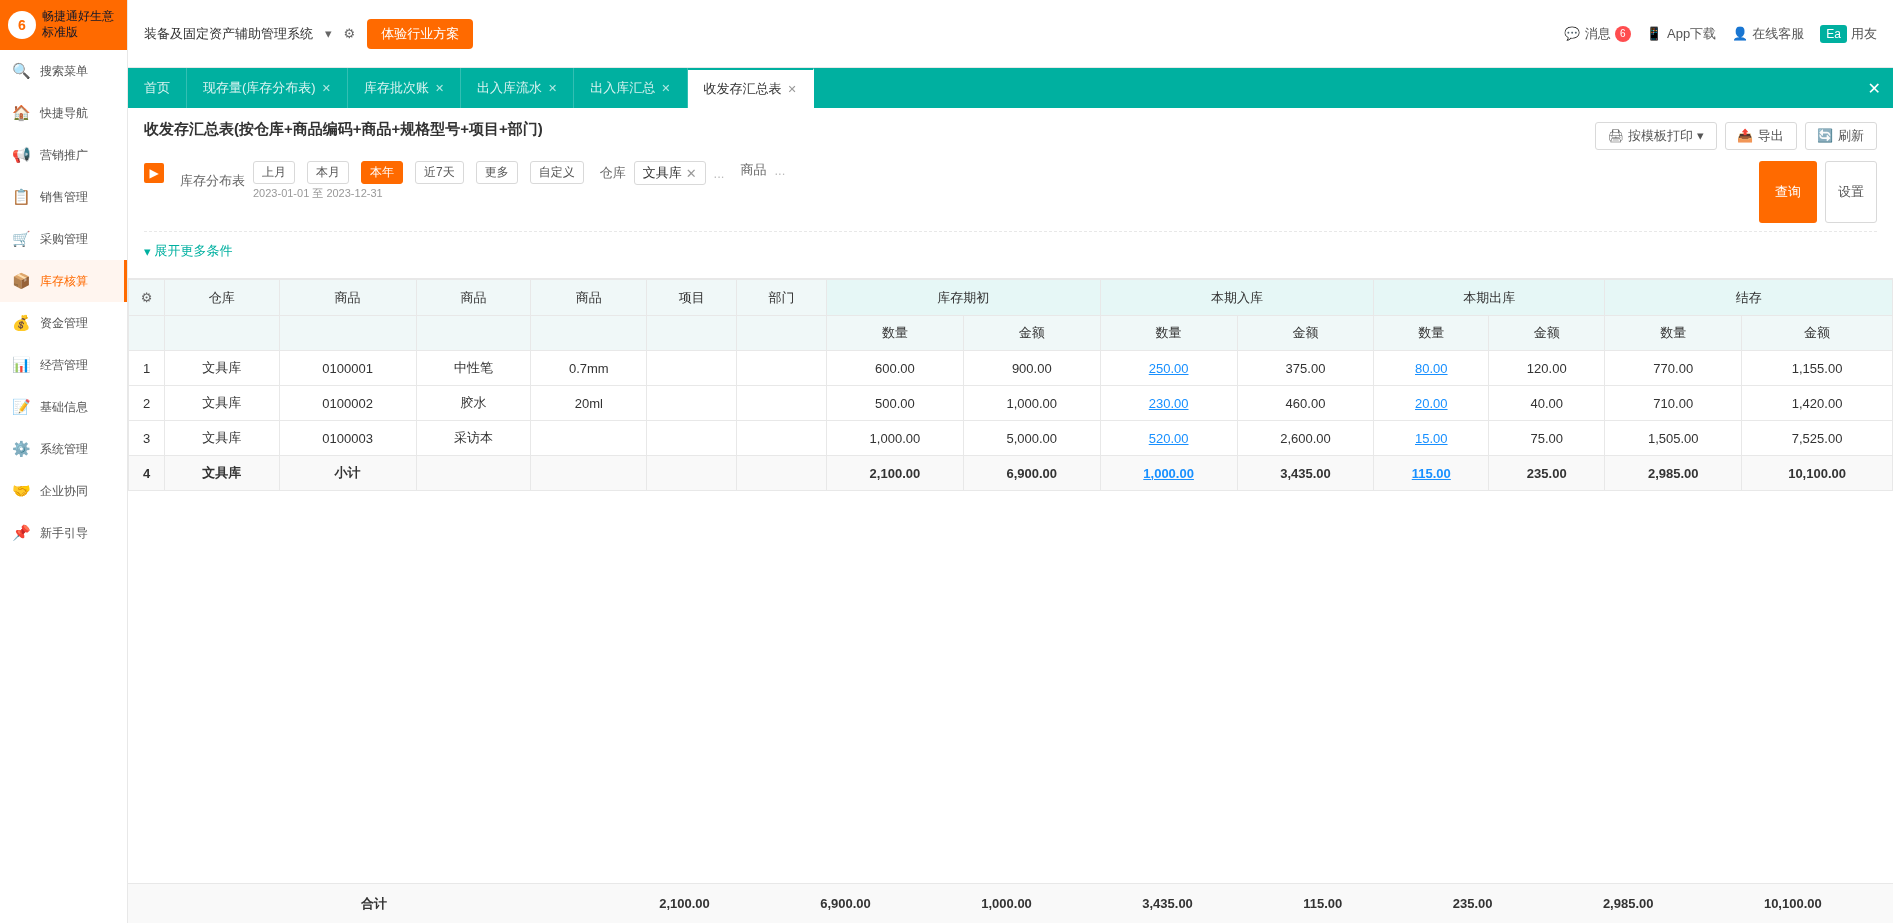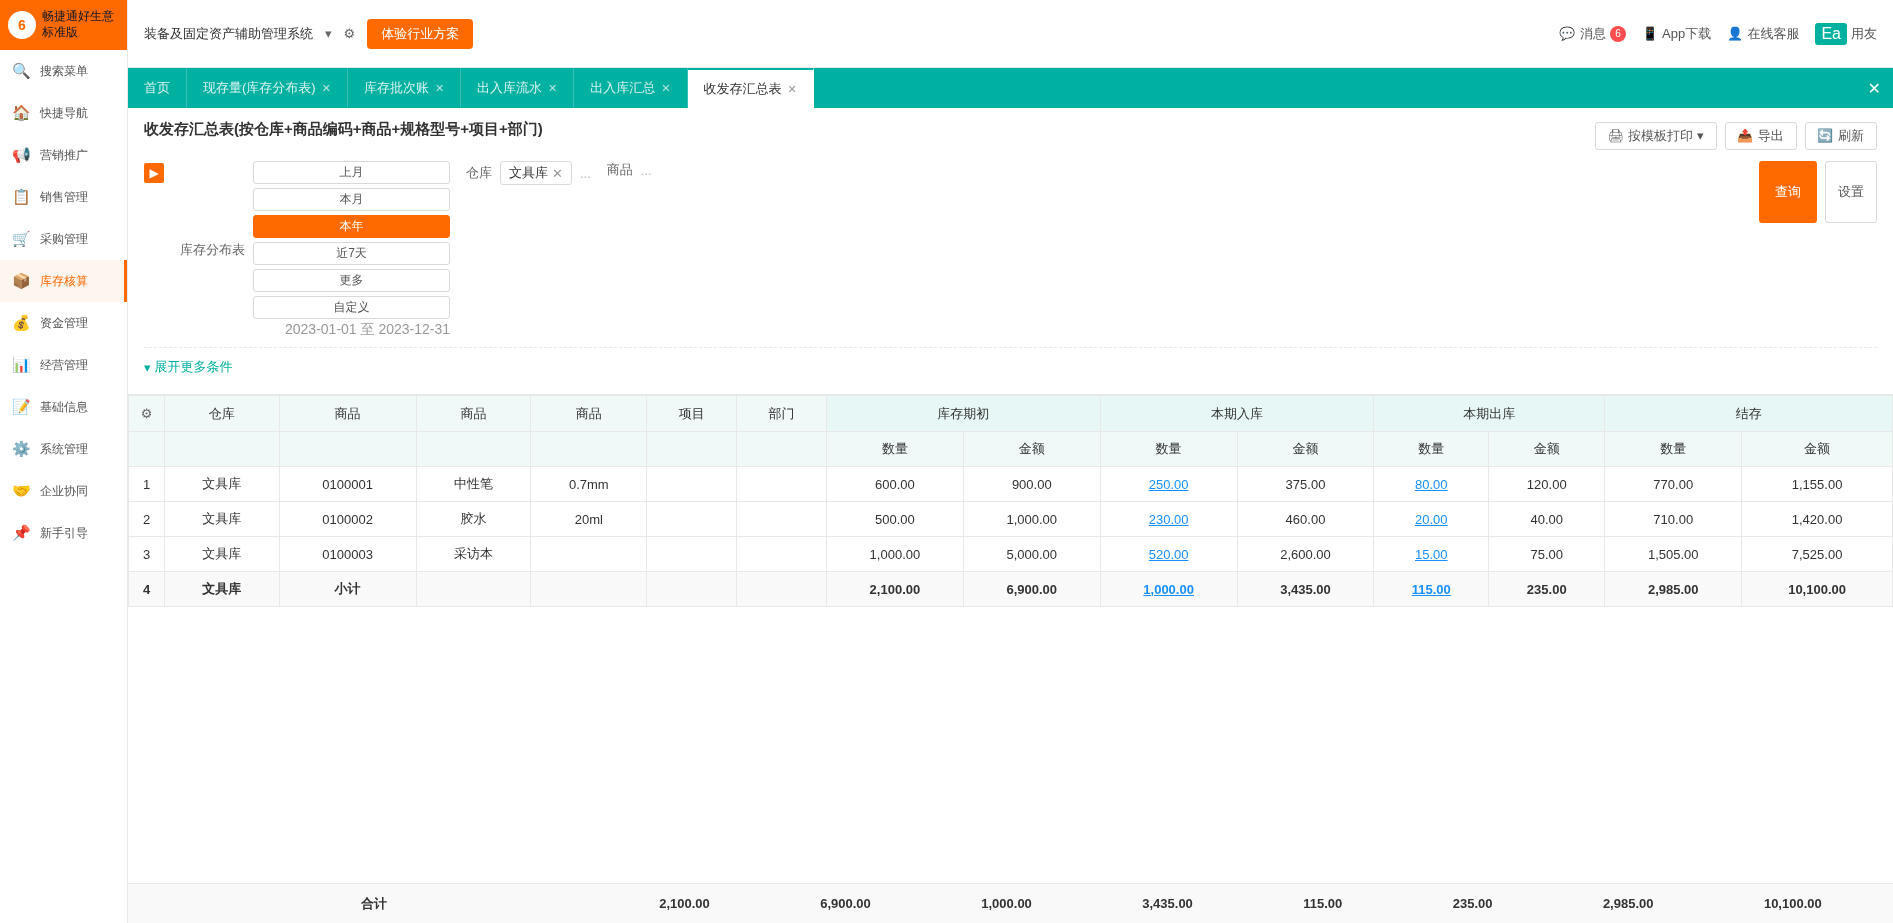--- a/index.html
+++ b/index.html
@@ -153,21 +153,21 @@
         </div>
         <div class="topbar-right-item">
           <span>📱</span>
           <span>App下载</span>
         </div>
         <div class="topbar-right-item">
           <span>👤</span>
           <span>在线客服</span>
         </div>
         <div class="topbar-right-item">
-          <span style="background:#00b0a0;color:white;padding:2px 6px;border-radius:3px;font-size:16px;">Ea</span>
+          <span style="background:#00b0a0;color:white;padding:2px 6px;border-radius:3px;font-size:12px;">Ea</span>
           <span>用友</span>
         </div>
       </div>
     </div>
 
     <div class="tabbar">
       <div class="tabbar-tab">
         <span>首页</span>
       </div>
       <div class="tabbar-tab">
@@ -215,29 +215,29 @@
           </div>
         </div>
 
         <div style="display:flex; align-items:flex-start; gap:16px; flex-wrap:wrap;">
           <div style="display:flex; align-items:flex-start; gap:4px;">
             <div style="width:20px;height:20px;background:#ff6a00;display:flex;align-items:center;justify-content:center;color:white;font-size:12px;border-radius:2px;margin-top:2px;cursor:pointer;">▶</div>
           </div>
           <div style="display:flex; align-items:center; gap:8px;">
             <span style="color:#666;font-size:13px;">库存分布表</span>
             <div style="display:flex; flex-direction:column; gap:2px;">
-              <div style="display:flex; gap:4px;flex-direction:column;">
+              <div style="display:flex; gap:12px;">
                 <button class="filter-date-btn">上月</button>
                 <button class="filter-date-btn">本月</button>
                 <button class="filter-date-btn active">本年</button>
                 <button class="filter-date-btn">近7天</button>
                 <button class="filter-date-btn">更多</button>
                 <button class="filter-date-btn">自定义</button>
               </div>
-              <div style="font-size:14px;color:#999;margin-left:32px;">2023-01-01 至 2023-12-31</div>
+              <div style="font-size:11px;color:#999;">2023-01-01 至 2023-12-31</div>
             </div>
           </div>
           <div style="display:flex; align-items:center; gap:8px;">
             <span style="color:#666;font-size:13px;">仓库</span>
             <div class="filter-tag">
               <span>文具库</span>
               <span class="filter-tag-close">✕</span>
             </div>
             <span class="filter-dots">...</span>
           </div>

